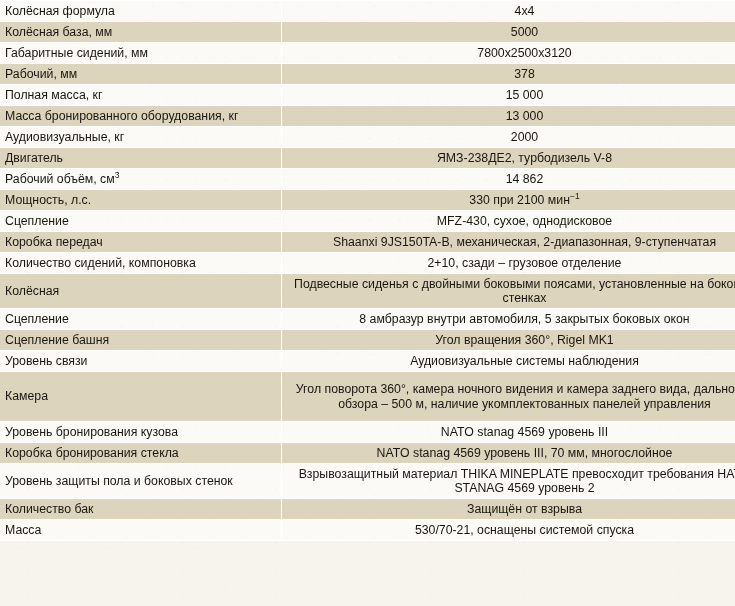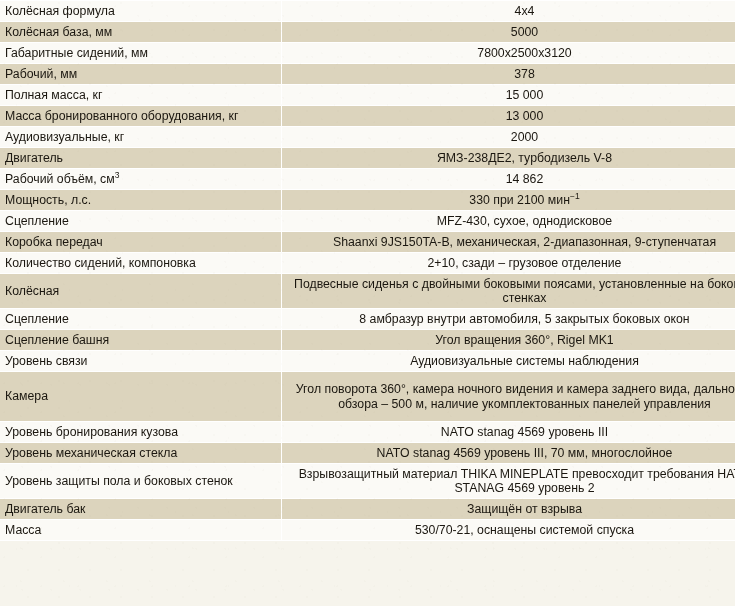--- a/index.html
+++ b/index.html
@@ -178,29 +178,29 @@
         </tr>
         <tr class="row-odd h3">
           <td class="param">Камера</td>
           <td class="value">Угол поворота 360°, камера ночного видения и камера заднего вида, дальность обзора – 500 м, наличие укомплектованных панелей управления</td>
         </tr>
         <tr class="row-even h1">
           <td class="param">Уровень бронирования кузова</td>
           <td class="value">NATO stanag 4569 уровень III</td>
         </tr>
         <tr class="row-odd h1">
-          <td class="param">Уровень механическая стекла</td>
+          <td class="param">Коробка бронирования стекла</td>
           <td class="value">NATO stanag 4569 уровень III, 70 мм, многослойное</td>
         </tr>
         <tr class="row-even h2">
           <td class="param">Уровень защиты пола и боковых стенок</td>
           <td class="value">Взрывозащитный материал THIKA MINEPLATE превосходит требования HATO STANAG 4569 уровень 2</td>
         </tr>
         <tr class="row-odd h1">
-          <td class="param">Двигатель бак</td>
+          <td class="param">Количество бак</td>
           <td class="value">Защищён от взрыва</td>
         </tr>
         <tr class="row-even h1">
           <td class="param">Масса</td>
           <td class="value">530/70-21, оснащены системой спуска</td>
         </tr>
       </tbody>
   </table>
 
 </div>

